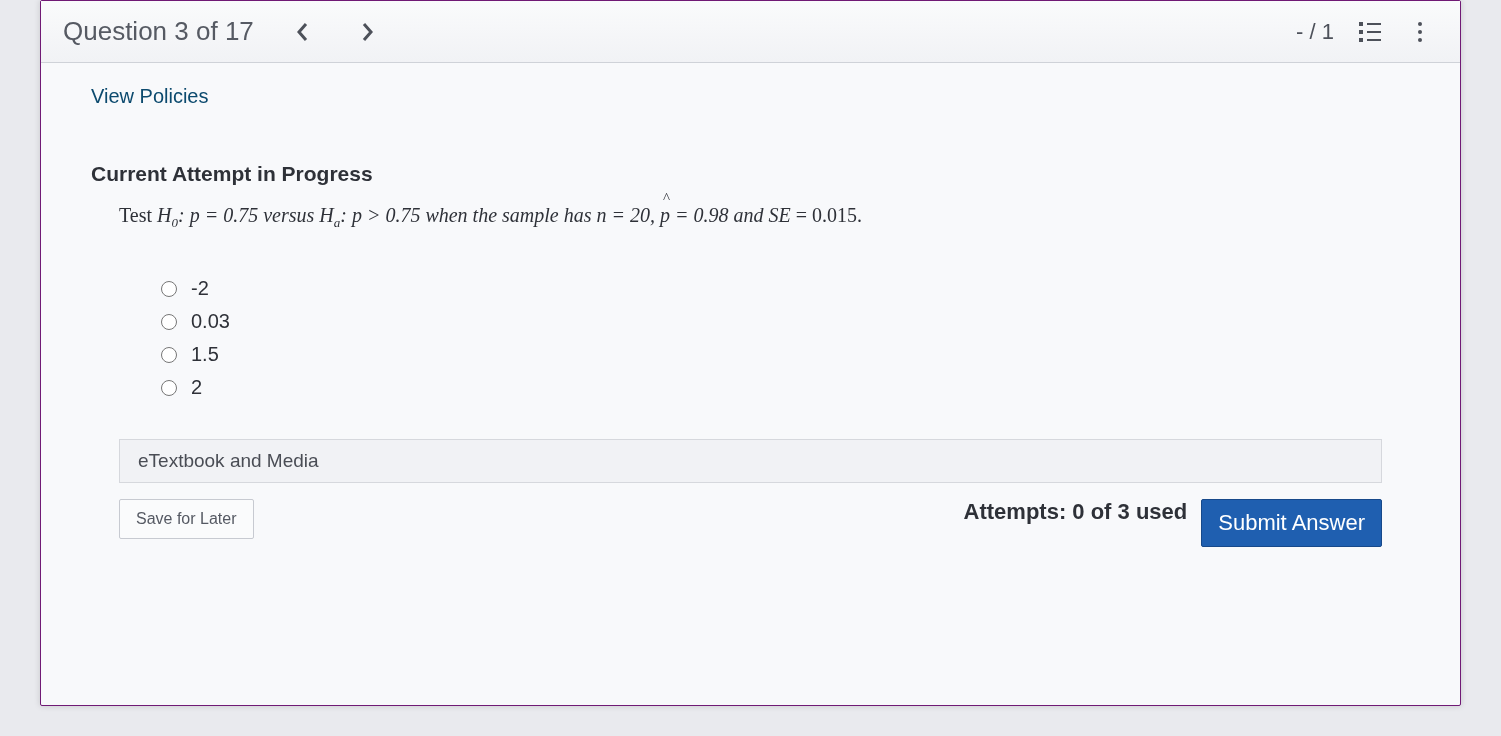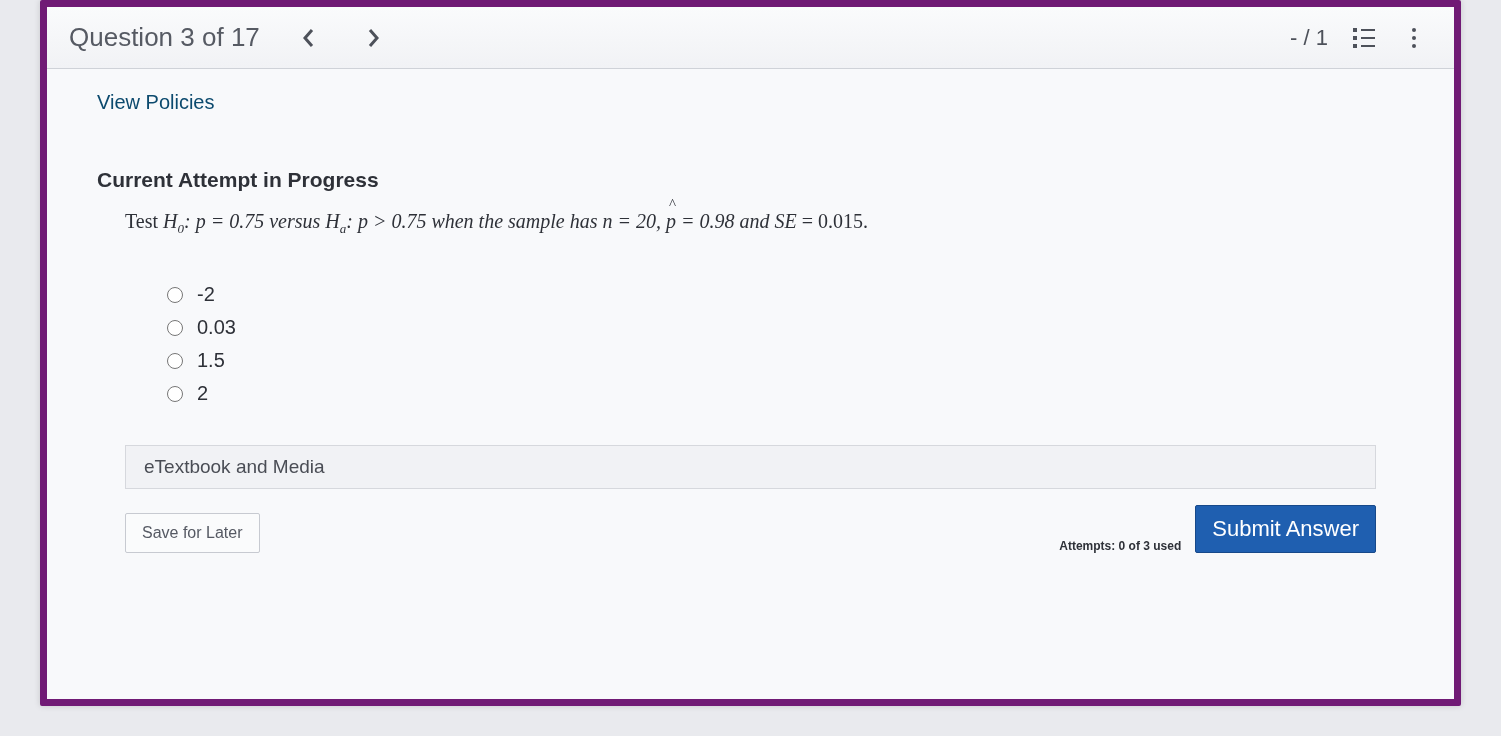--- a/index.html
+++ b/index.html
@@ -1,40 +1,40 @@
 <!DOCTYPE html>
 <html><head>
 <meta charset="utf-8">
 <style>
   * { box-sizing: border-box; margin: 0; padding: 0; }
   html, body { width: 1501px; height: 736px; font-family: "Helvetica Neue", Arial, sans-serif; background:#0a0d14; }
   .frame { width:1501px; height:736px; background:#e9eaee; position:relative; overflow:hidden; }
-  .inner { position:absolute; left:40px; right:40px; top:0; bottom:30px; background:#f8f9fb; border:7px solid #701a75; border-radius:2px; box-shadow:0 0 6px rgba(0,0,0,.15);}
+  .inner { position:absolute; left:40px; right:40px; top:0; bottom:30px; background:#f8f9fb; border:1px solid #701a75; border-radius:2px; box-shadow:0 0 6px rgba(0,0,0,.15);}
   .topbar { height:62px; border-bottom:1px solid #cfd2d8; display:flex; align-items:center; padding:0 22px; background:linear-gradient(#fafbfc,#f1f2f5); }
   .qtitle { font-size:26px; color:#565a63; font-weight:400; }
   .navbtn { width:38px; height:38px; display:flex; align-items:center; justify-content:center; font-size:22px; color:#4d515a; cursor:pointer; border-radius:4px; }
   .spacer { flex:1; }
   .score { font-size:22px; color:#4d515a; margin-right:18px;}
   .iconbtn { width:36px; height:36px; display:flex; align-items:center; justify-content:center; cursor:pointer; color:#4d515a; border-radius:4px;}
   .content { padding:22px 50px 0 50px; }
   .policies { color:#0c4a6e; font-size:20px; cursor:pointer; margin-bottom:54px; display:inline-block;}
   .attempt-h { font-size:21px; font-weight:700; color:#2e3138; margin-bottom:12px;}
   .prompt { font-size:20px; color:#2e3138; line-height:1.55; max-width:1250px; padding-left:28px;}
   .mathline { font-size:20px; color:#2e3138; margin-top:18px; font-family:"Times New Roman", serif; padding-left:28px;}
   .mathline .it{ font-style:italic;}
   .sub{ font-size:13px; vertical-align:sub; font-style:italic;}
   .hat{ position:relative; display:inline-block;}
   .hat::before{ content:"^"; position:absolute; top:-14px; left:3px; font-size:15px; font-style:normal;}
   .options { margin:46px 0 40px 70px;}
   .opt { display:flex; align-items:center; gap:14px; font-size:20px; color:#2e3138; margin-bottom:10px; font-family:"Helvetica Neue",Arial,sans-serif;}
   .opt input[type=radio]{ width:16px; height:16px; accent-color:#888;}
   .resbar { margin:0 0 0 28px; width:calc(100% - 56px); border:1px solid #d6d8dd; background:#f1f2f5; padding:10px 18px; font-size:19px; color:#4a4d55;}
-  .bottombar{ margin:16px 28px 0 28px; display:flex; align-items:flex-end; gap:14px;}
+  .bottombar{ margin:16px 28px 0 28px; display:flex; align-items:flex-start; gap:14px;}
   .save{ border:1px solid #c7cad1; background:#fafbfc; color:#555963; font-size:16px; padding:10px 16px; cursor:pointer; border-radius:2px;}
-  .attempts{ margin-left:auto; font-size:12px; font-weight:700; color:#2e3138;}
+  .attempts{ margin-left:auto; font-size:22px; font-weight:700; color:#2e3138;}
   .submit{ background:#1f5fb0; color:#fff; border:1px solid #17498a; font-size:22px; padding:10px 16px; cursor:pointer; border-radius:2px;}
   
   .listicon{ display:flex; flex-direction:column; gap:4px;}
   .listicon .row{ display:flex; align-items:center; gap:4px;}
   .listicon .n{ width:4px; height:4px; background:#4d515a;}
   .listicon .l{ width:14px; height:2px; background:#4d515a;}
   .dots{ display:flex; flex-direction:column; gap:4px;}
   .dots span{ width:4px; height:4px; border-radius:50%; background:#4d515a;}
 </style>
 </head>

